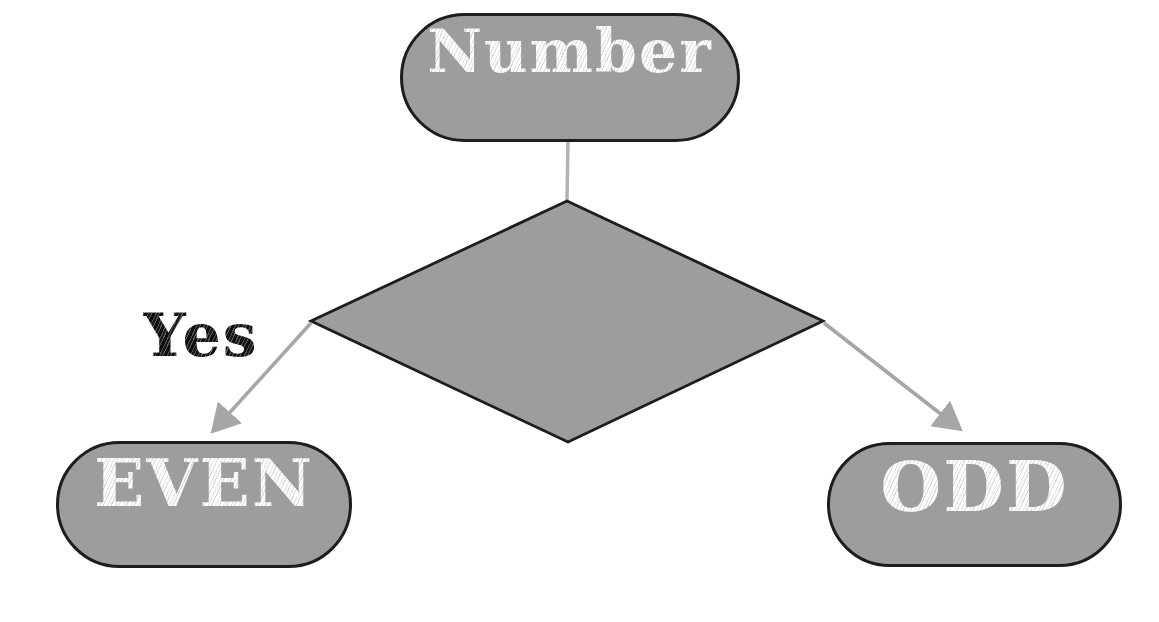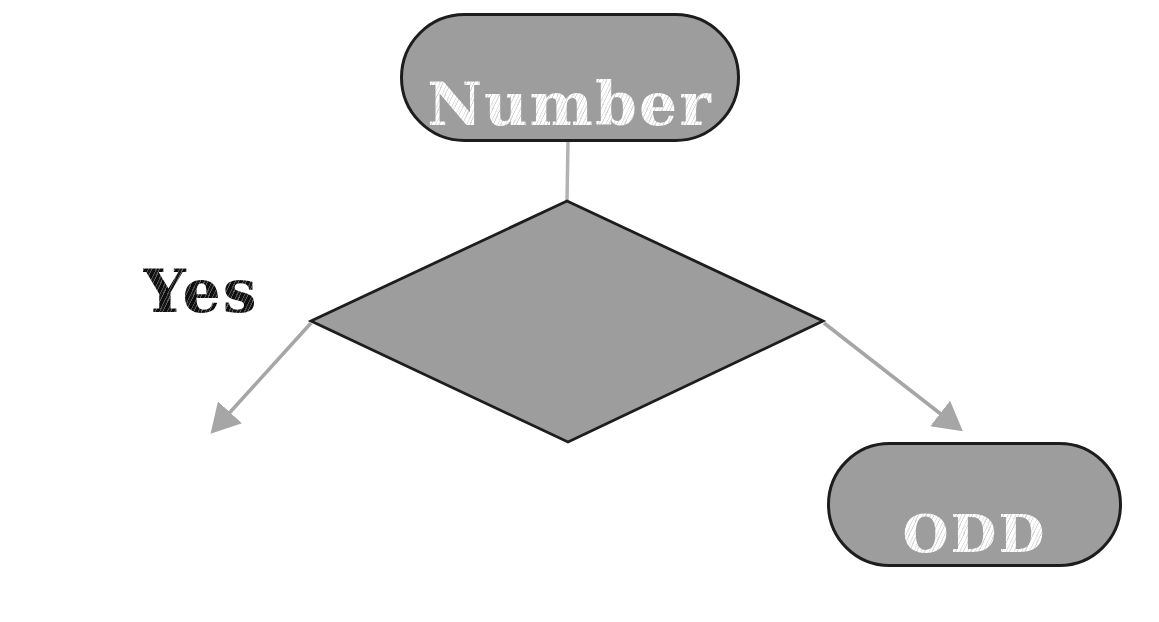--- a/index.html
+++ b/index.html
@@ -15,21 +15,21 @@
     position: absolute;
     left: 0; top: 0;
     width: 1159px; height: 622px;
   }
   .node {
     position: absolute;
     background: var(--node_fill, #9d9d9d);
     border: 3px solid var(--node_border, #1d1d1d);
     border-radius: 70px;
     display: flex;
-    align-items: flex-end;
+    align-items: flex-start;
     justify-content: center;
     box-sizing: border-box;
   }
   .node-label, .edge-label, .decision-label {
     font-weight: bold;
     letter-spacing: 2px;
     white-space: nowrap;
     user-select: none;
   }
   
@@ -55,29 +55,29 @@
       -webkit-background-clip: text;
       background-clip: text;
       color: transparent;
     }
   }
   #node-start    { left: 400px; top: 13px;  width: 340px; height: 129px; }
   #node-start .node-label { font-size: 60px; }
   #node-even     { left: 56px;  top: 441px; width: 296px; height: 127px; }
   #node-even .node-label  { font-size: 66px; }
   #node-odd      { left: 827px; top: 442px; width: 295px; height: 125px; }
-  #node-odd .node-label   { font-size: 53px; }
+  #node-odd .node-label   { font-size: 70px; }
   .decision-label {
     position: absolute;
     left: 332px; top: 290px;
     width: 472px;
     text-align: center;
     font-size: 47px;
   }
-  .edge-label { position: absolute; }
+  .edge-label { position: absolute; margin-top: 44px; }
   #label-yes { left: 143px; top: 256px; font-size: 60px; }
   #label-no  { left: 922px; top: 284px; font-size: 56px; }
 </style>
 </head>
 <body>
 
 <div id="canvas">
 
   <svg id="edge-layer" viewBox="0 0 1159 622" xmlns="http://www.w3.org/2000/svg">
     <defs>
@@ -96,18 +96,21 @@
   </svg>
 
   <div id="node-start" class="node">
     <span class="node-label sketch-light">Number</span>
   </div>
 
 
   <div id="label-yes" class="edge-label sketch-dark">Yes</div>
 
 
+  <div id="node-even" class="node">
+    <span class="node-label sketch-light">EVEN</span>
+  </div>
 
   <div id="node-odd" class="node">
     <span class="node-label sketch-light">ODD</span>
   </div>
 
 </div>
 
 </body></html>

